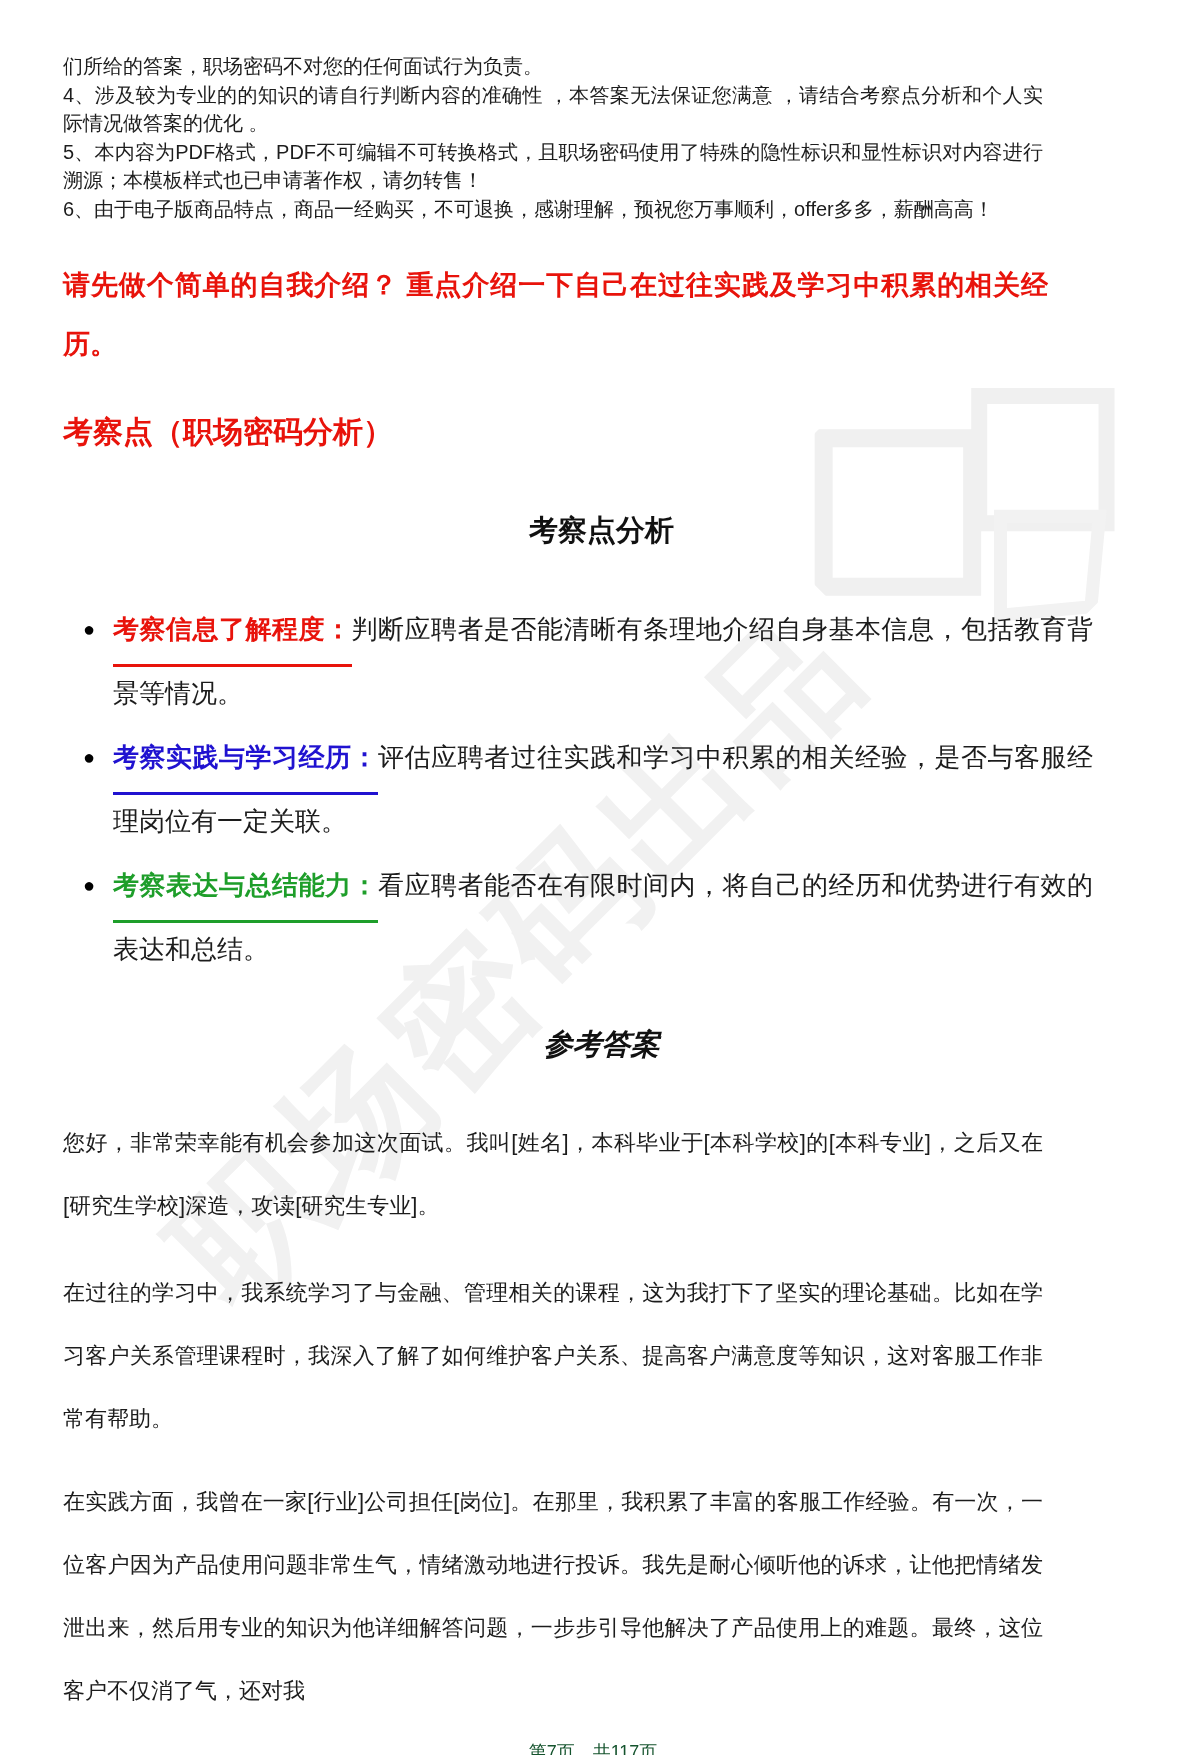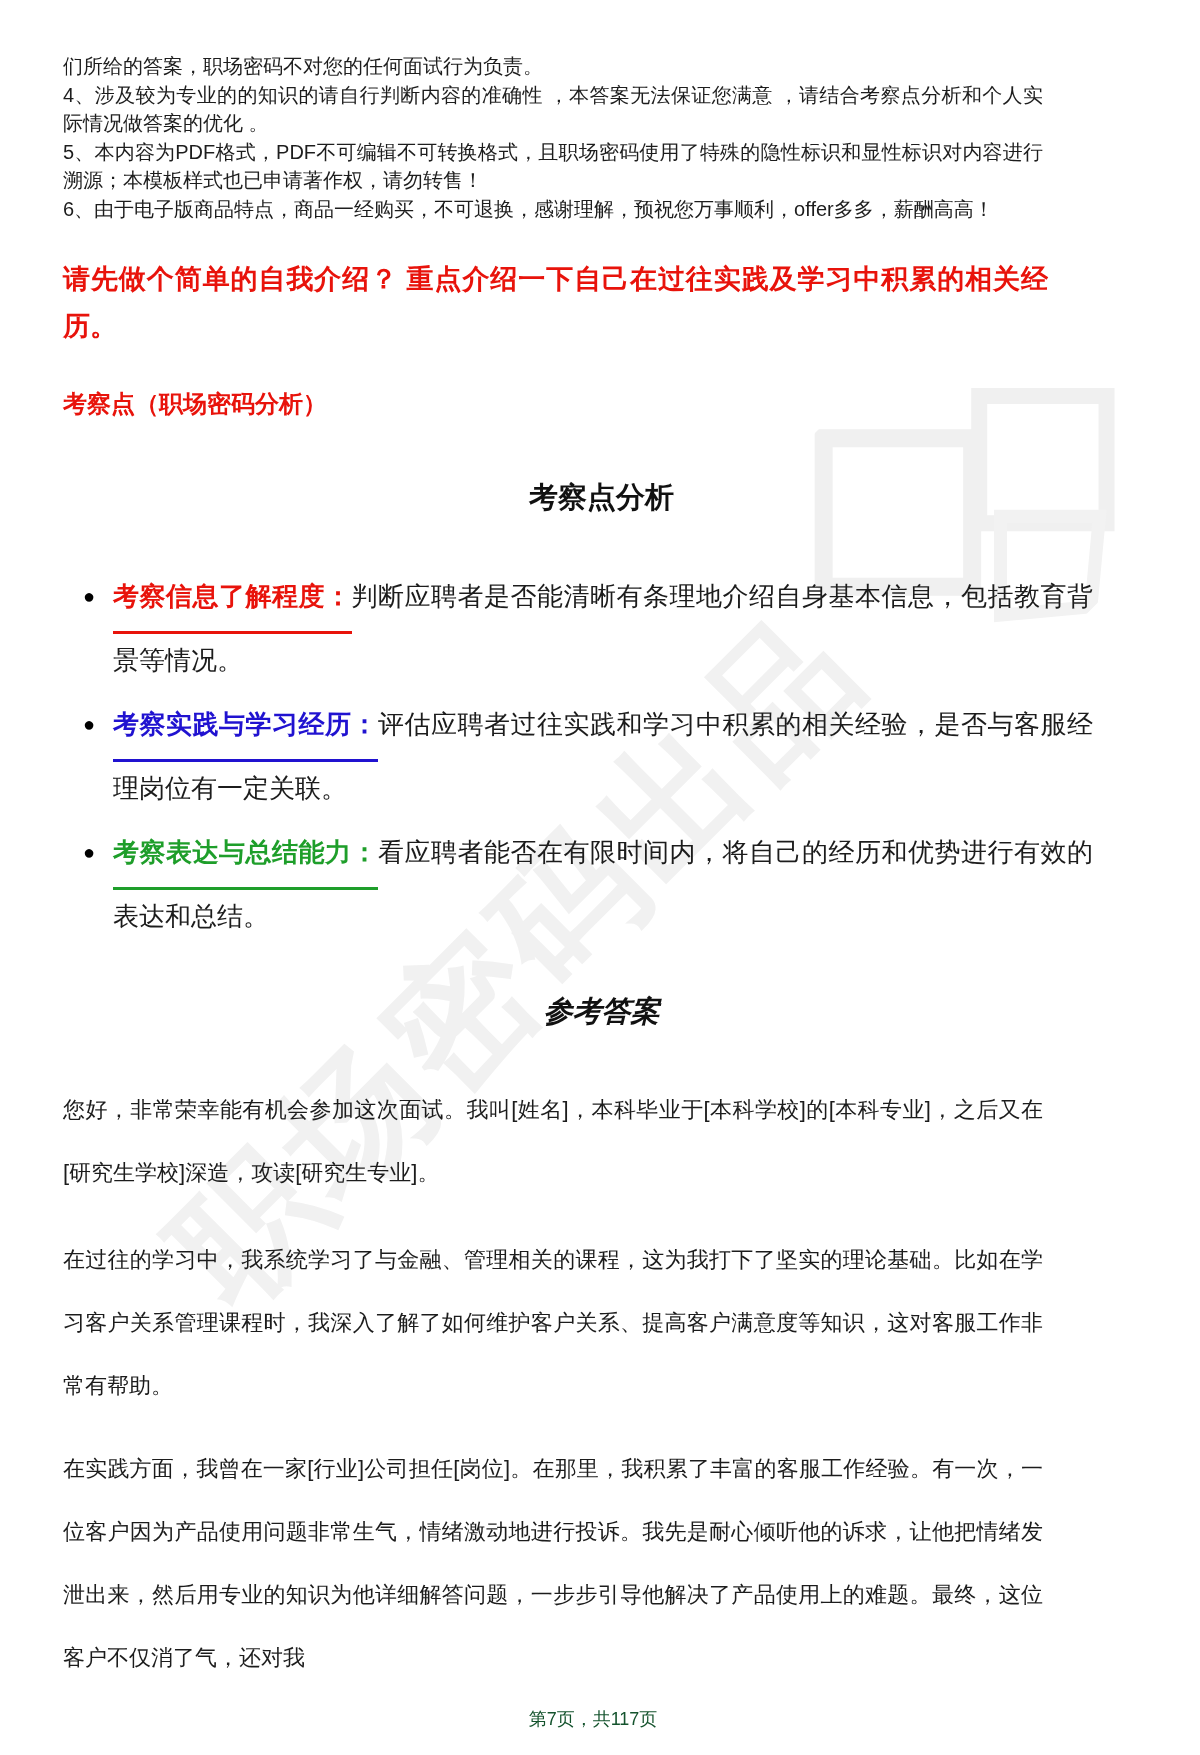--- a/index.html
+++ b/index.html
@@ -27,26 +27,26 @@
   
   .disclaimer p {
     font-size: 20px; line-height: 28.5px; color: #1d1d1d;
     width: 980px; text-align: justify;
   }
 
   
   .question-title {
     margin-top: 33px;
     font-size: 27px; font-weight: bold; color: #e8130b;
-    line-height: 47px; width: 985px; text-align: justify;
+    line-height: 59px; width: 985px; text-align: justify;
   }
 
   .examine-label {
     margin-top: 38px;
-    font-size: 24px; font-weight: bold; color: #e8130b;
+    font-size: 30px; font-weight: bold; color: #e8130b;
   }
 
   .section-heading {
     font-size: 29px; font-weight: bold; color: #111111; text-align: center;
   }
   .examine-heading { margin-top: 58px; }
   .answer-heading  { margin-top: 44px; font-style: italic; }
 
   
   .bullet-list { margin-top: 46px; list-style: none; }

